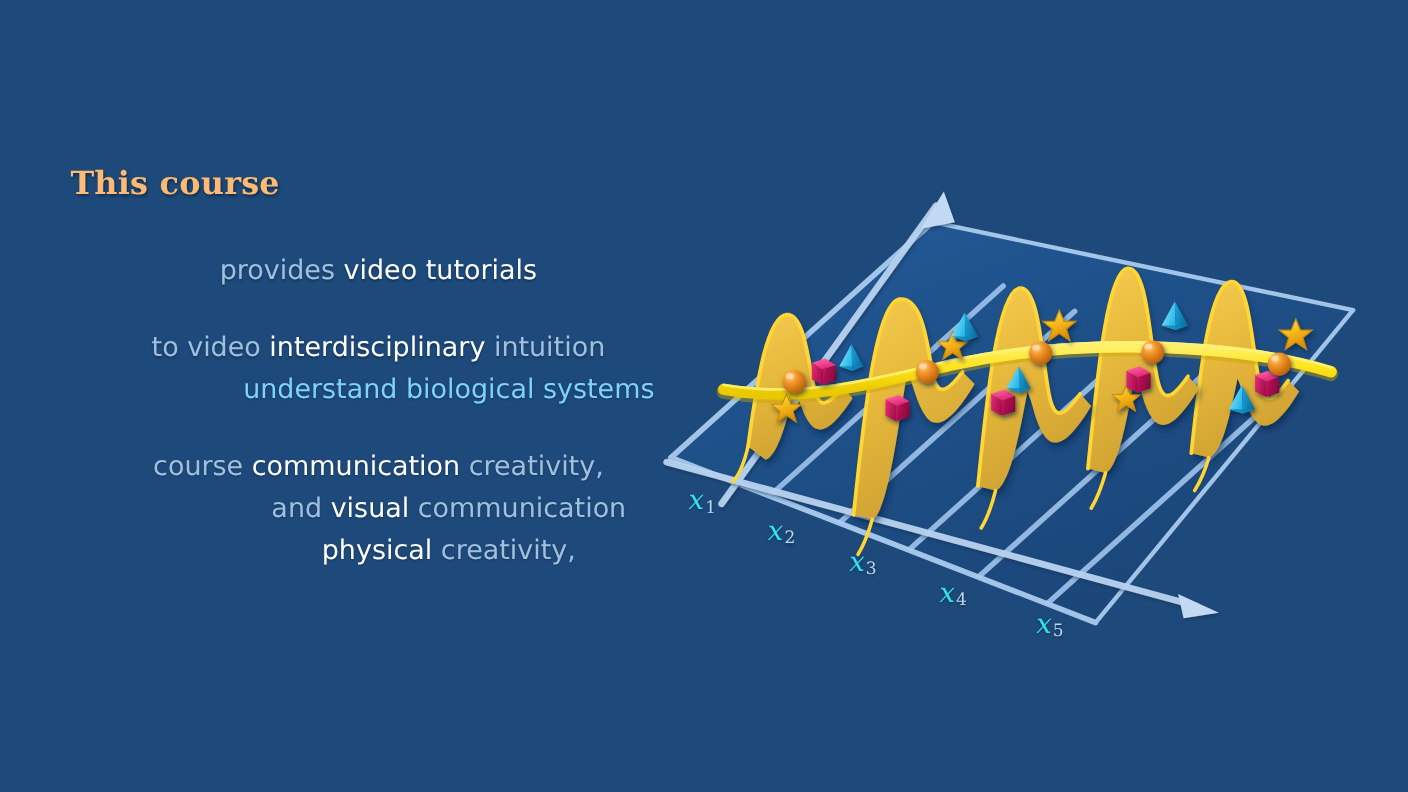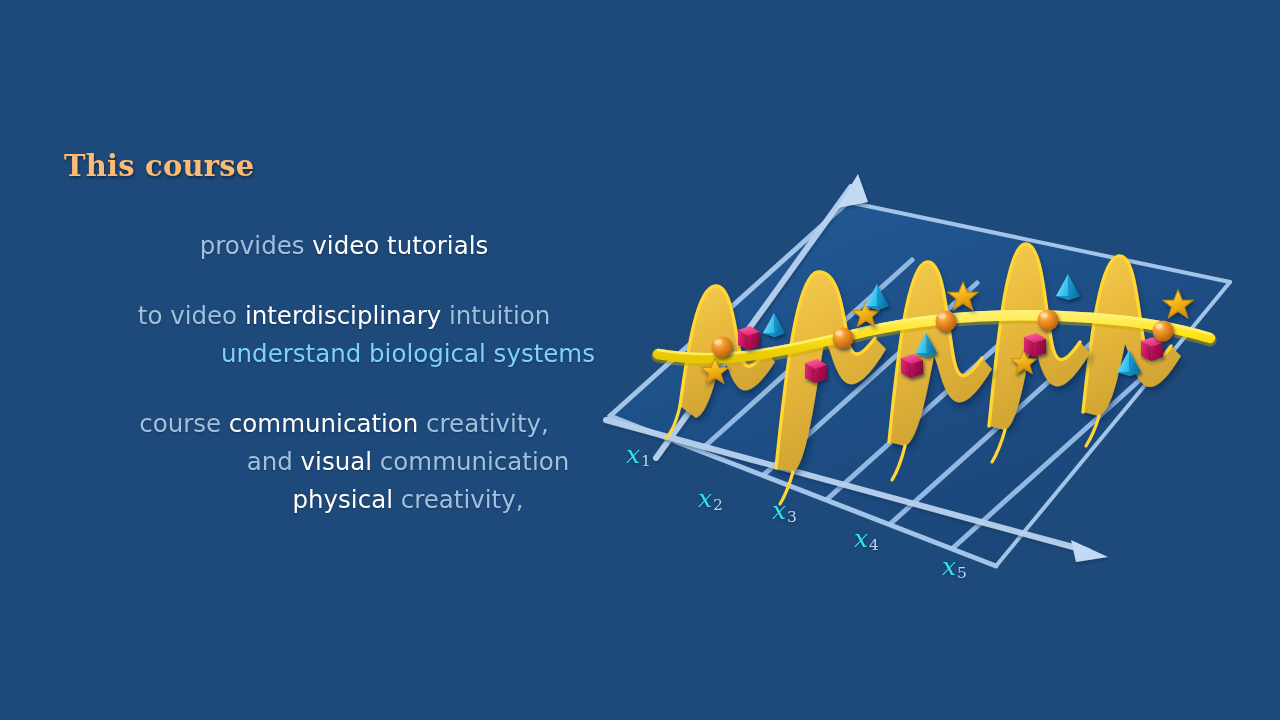--- a/index.html
+++ b/index.html
@@ -401,20 +401,20 @@
           <ellipse cx="563" cy="158" rx="3.6" ry="2.6" fill="#ffe3b8" opacity="0.65"></ellipse>
         </g>
         <g filter="url(#tinyShadow)" transform="translate(582,137) scale(1.15)">
           <polygon points="0,-13 3.7,-4.2 13,-4.2 5.6,1.8 8.4,11 0,5.4 -8.4,11 -5.6,1.8 -13,-4.2 -3.7,-4.2" fill="url(#starGrad)" stroke="#c98c00" stroke-width="0.9"></polygon>
         </g>
       </g>
     </svg>
 
     <div id="axis-labels">
         <div class="axis-label" style="left: 30px; top: 272px;"><span>x</span><sub>1</sub></div>
-        <div class="axis-label" style="left: 102px; top: 316px; text-align: center;"><span>x</span><sub>2</sub></div>
+        <div class="axis-label" style="left: 102px; top: 300px; text-align: center;"><span>x</span><sub>2</sub></div>
         <div class="axis-label" style="left: 176px; top: 328px;"><span>x</span><sub>3</sub></div>
         <div class="axis-label" style="left: 258px; top: 356px;"><span>x</span><sub>4</sub></div>
         <div class="axis-label" style="left: 346px; top: 384px;"><span>x</span><sub>5</sub></div>
       </div>
 
   </div>
 </div>
 
 </body></html>

